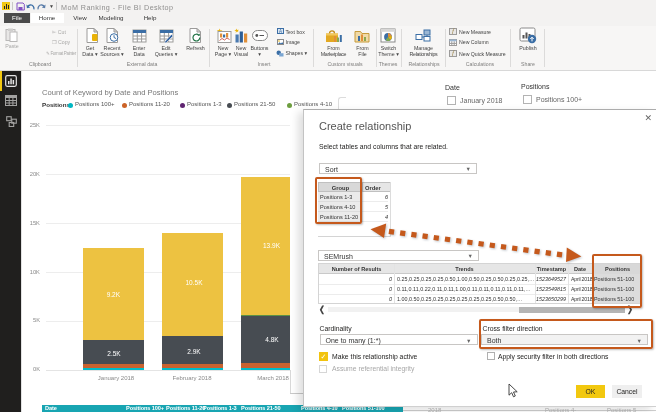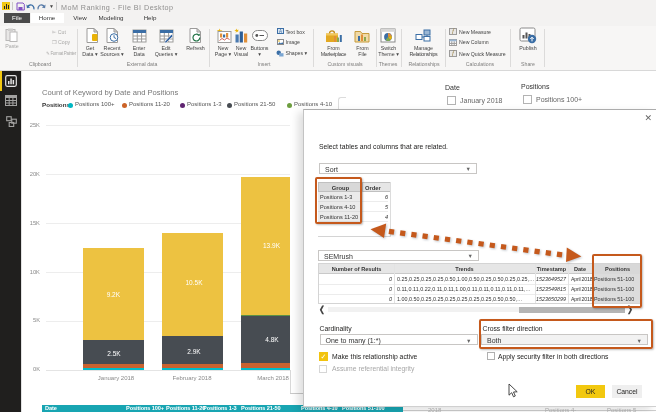--- a/index.html
+++ b/index.html
@@ -329,20 +329,21 @@
 <div class="tl" style="left:203px;">Positions 1-3</div>
 <div class="tl" style="left:241px;">Positions 21-50</div>
 <div class="tl" style="left:301px;">Positions 4-10</div>
 <div class="tl" style="left:342px;">Positions 51-100</div>
 <div class="abs" style="left:428px;top:407px;font-size:6px;color:#b5b5b5;">2018</div>
 <div class="abs" style="left:545px;top:407px;font-size:6px;color:#b5b5b5;">Positions 4-</div>
 <div class="abs" style="left:607px;top:407px;font-size:6px;color:#b5b5b5;">Positions 5</div>
 
 <div class="abs" id="dialog">
  <div class="abs" style="right:4px;top:3px;font-size:9px;color:#666;">✕</div>
+ <div class="abs" style="left:15px;top:10px;font-size:11px;color:#555;">Create relationship</div>
  <div class="abs" style="left:15px;top:33px;font-size:6.8px;color:#252423;">Select tables and columns that are related.</div>
 
  <div class="dd" style="left:15px;top:52.5px;width:158px;height:11px;">
       <span class="t">Sort</span>
       <span class="ar">▼</span>
     </div>
 
  <div class="abs" style="left:14px;top:72px;width:72px;height:55px;border-bottom:1px solid #d4d4d4;">
    <div class="abs" style="left:0;top:0;width:45px;height:10px;background:#d8d8d8;border:1px solid #c0c0c0;font-size:5.8px;font-weight:bold;color:#333;text-align:center;line-height:10px;">Group</div>
    <div class="abs" style="left:45px;top:0;width:27px;height:10px;background:#e6e6e6;border-top:1px solid #c0c0c0;border-bottom:1px solid #c0c0c0;font-size:5.8px;font-weight:bold;color:#333;text-align:left;padding-left:2px;line-height:10px;">Order</div>

